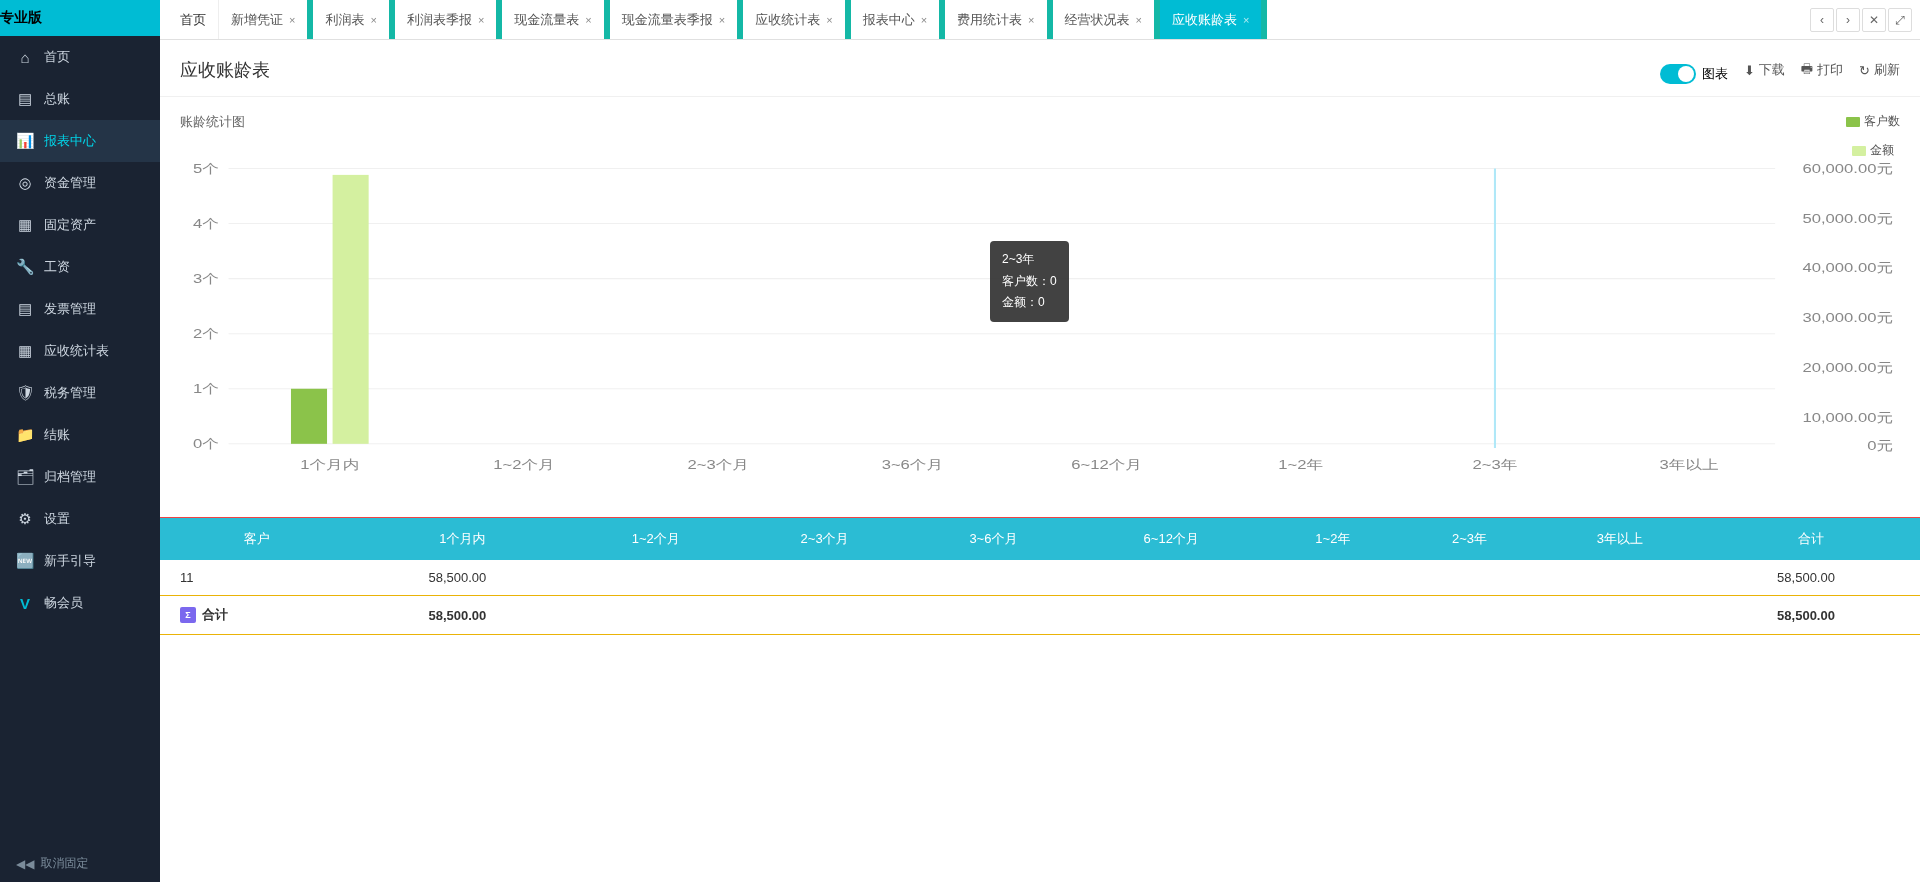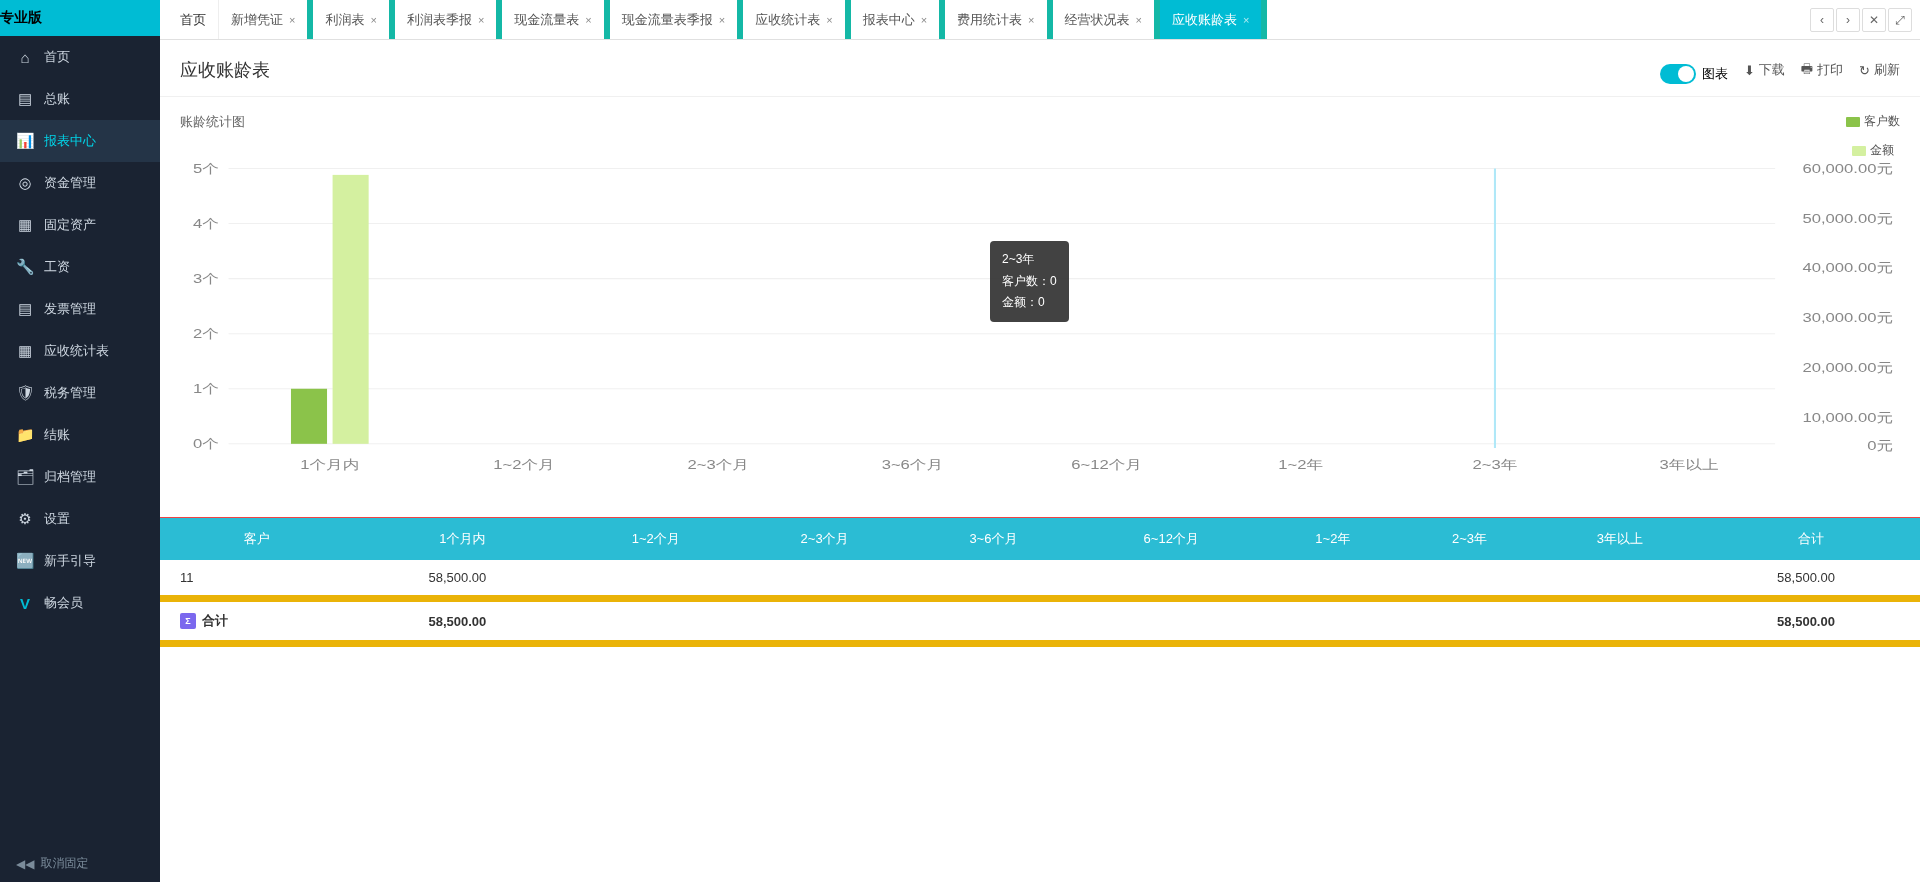--- a/index.html
+++ b/index.html
@@ -238,21 +238,21 @@
       color: white;
       margin-left: 44px;
     }
     .data-table thead th {
       padding: 12px 10px;
       text-align: center;
       font-weight: normal;
       font-size: 13px;
     }
     .data-table tbody tr {
-      border-bottom: 7px solid #eab308;
+      border-bottom: 1px solid #eab308;
     }
     .data-table tbody td {
       padding: 10px 10px;
       text-align: center;
       font-size: 13px;
       color: #333;
     }
     .data-table tbody td:first-child { text-align: left; padding-left: 20px; }
     .data-table tbody td.number { text-align: center; padding-right: 20px; }
     .total-row td {

